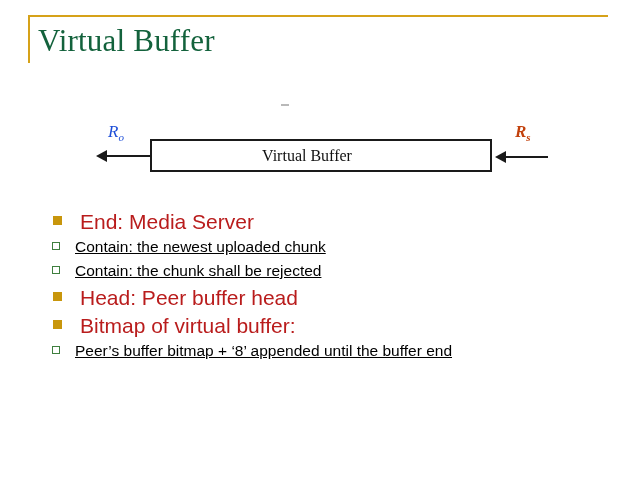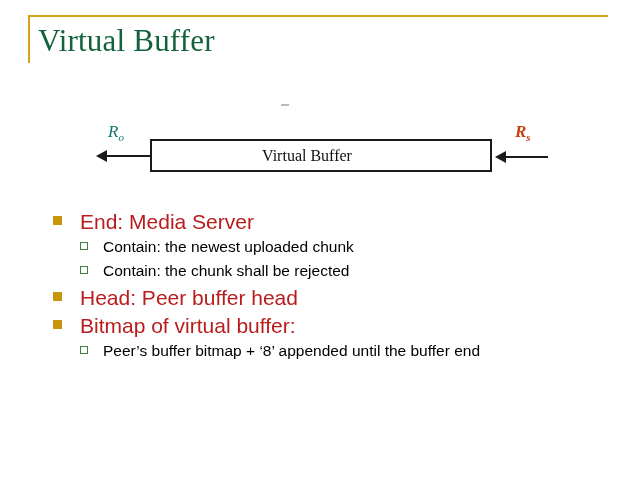--- a/index.html
+++ b/index.html
@@ -108,21 +108,21 @@
     border-bottom: 6px solid transparent;
     border-right: 11px solid #1a1a1a;
   }
   .label-ro {
     position: absolute;
     left: 108px;
     top: 27px;
     font-family: "Liberation Serif", serif;
     font-style: italic;
     font-size: 17px;
-    color: #0f766e;
+    color: #1d4ed8;
     white-space: nowrap;
   }
   .label-ro sub, .label-rs sub {
     font-size: 11px;
     font-style: italic;
   }
 
   
   .arrow-right-shaft {
     position: absolute;
@@ -164,22 +164,23 @@
   .bullet-row {
     position: relative;
     display: flex;
     align-items: flex-start;
   }
   .bullet-row.level1 {
     padding-left: 53px;
     margin-bottom: 1px;
   }
   .bullet-row.level2 {
-    padding-left: 80px;
+    padding-left: 52px;
     margin-bottom: 2px;
+    text-decoration: underline;
   }
   .marker-l1 {
     width: 9px;
     height: 9px;
     background: #c8960c;
     flex: 0 0 auto;
     margin-top: 8px;
     margin-right: 18px;
   }
   .marker-l2 {

